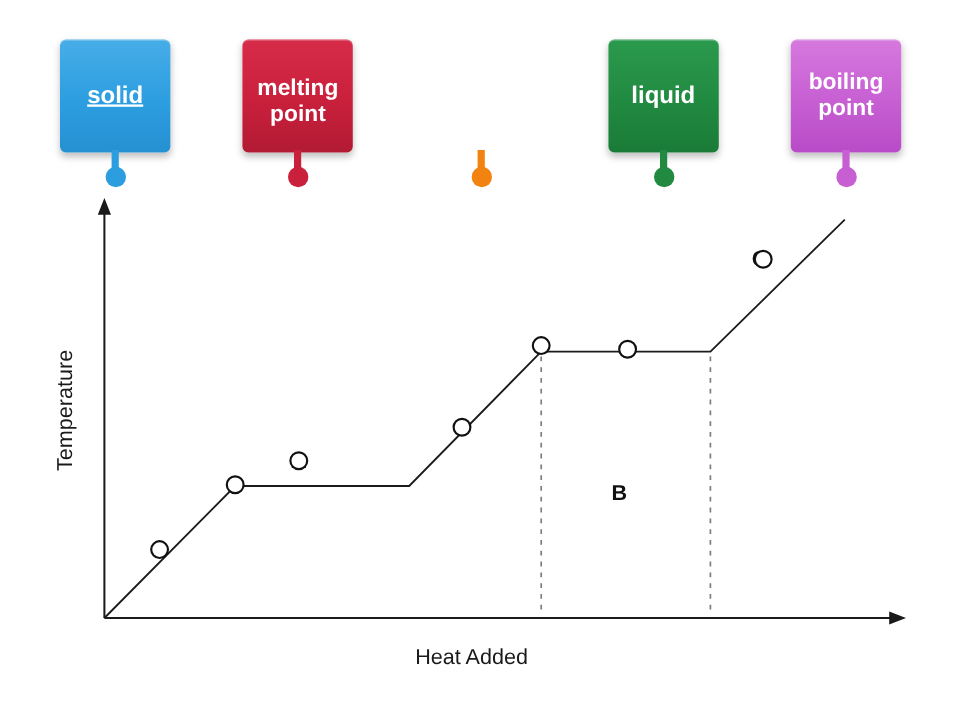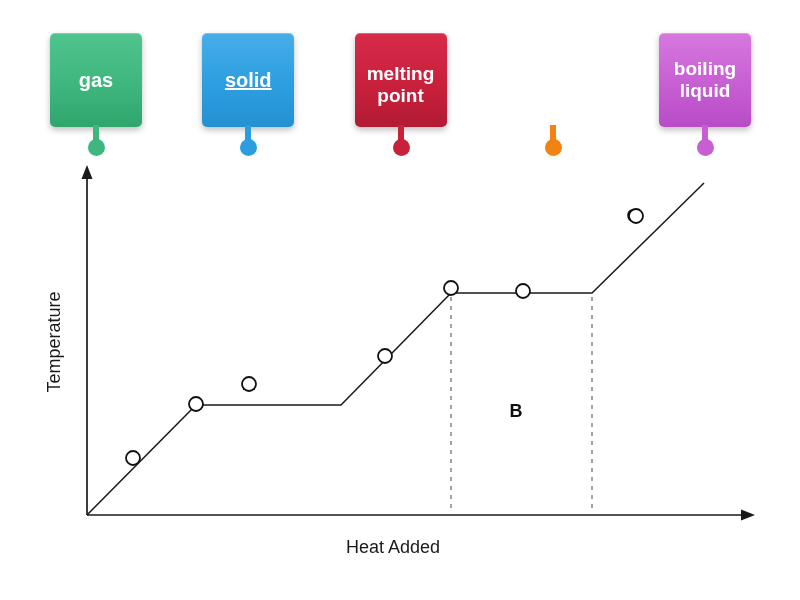--- a/index.html
+++ b/index.html
@@ -35,49 +35,49 @@
   .axis-label { font-family: "Liberation Sans", sans-serif; font-size: 18px; fill: #1a1a1a; }
   .region-letter { font-family: "Liberation Sans", sans-serif; font-size: 18px; font-weight: bold; fill: #111111; }
 </style>
 </head>
 <body>
 
 <div id="stage">
 
   <div class="tray" id="tray">
       <div class="chip">
-        <div class="chip-stem" style="background: rgb(62, 183, 126);"></div>
-        <div class="chip-ball" style="background: rgb(62, 183, 126);"></div>
-        <div class="chip-box" style="background: linear-gradient(rgb(80, 196, 141) 0%, rgb(62, 183, 126) 55%, rgb(47, 165, 108) 100%);">
-          <span style="font-size: 20px;">gas</span>
-        </div>
-      </div>
-      <div class="chip">
         <div class="chip-stem" style="background: rgb(44, 158, 224);"></div>
         <div class="chip-ball" style="background: rgb(44, 158, 224);"></div>
         <div class="chip-box" style="background: linear-gradient(rgb(71, 173, 232) 0%, rgb(44, 158, 224) 55%, rgb(37, 144, 210) 100%); text-decoration: underline;">
           <span style="font-size: 20px;">solid</span>
         </div>
       </div>
       <div class="chip">
         <div class="chip-stem" style="background: rgb(201, 32, 60);"></div>
         <div class="chip-ball" style="background: rgb(201, 32, 60);"></div>
         <div class="chip-box" style="background: linear-gradient(rgb(214, 43, 73) 0%, rgb(201, 32, 60) 55%, rgb(178, 26, 51) 100%);">
           <span style="font-size: 19px; margin-top: 10px;">melting point</span>
         </div>
       </div>
       <div class="chip">
         <div class="chip-stem" style="background: rgb(242, 131, 17);"></div>
         <div class="chip-ball" style="background: rgb(242, 131, 17);"></div>
       </div>
       <div class="chip">
+        <div class="chip-stem" style="background: rgb(33, 138, 65);"></div>
+        <div class="chip-ball" style="background: rgb(33, 138, 65);"></div>
+        <div class="chip-box" style="background: linear-gradient(rgb(43, 154, 77) 0%, rgb(33, 138, 65) 55%, rgb(26, 123, 55) 100%);">
+          <span style="font-size: 20px;">liquid</span>
+        </div>
+      </div>
+      <div class="chip">
         <div class="chip-stem" style="background: rgb(199, 95, 211);"></div>
         <div class="chip-ball" style="background: rgb(199, 95, 211);"></div>
         <div class="chip-box" style="background: linear-gradient(rgb(214, 120, 222) 0%, rgb(199, 95, 211) 55%, rgb(184, 75, 199) 100%);">
-          <span style="font-size: 19px;">boiling liquid</span>
+          <span style="font-size: 19px;">boiling point</span>
         </div>
       </div>
     </div>
 
   <svg id="graph" width="800" height="600" viewBox="0 0 800 600">
     <g id="axes-layer">
         <line x1="87" y1="515" x2="87" y2="174" stroke="#1a1a1a" stroke-width="1.7"></line>
         <line x1="87" y1="515" x2="746" y2="515" stroke="#1a1a1a" stroke-width="1.7"></line>
         <polygon points="87,165 81.5,179 92.5,179" fill="#1a1a1a"></polygon>
         <polygon points="755,515 741,509.5 741,520.5" fill="#1a1a1a"></polygon>

